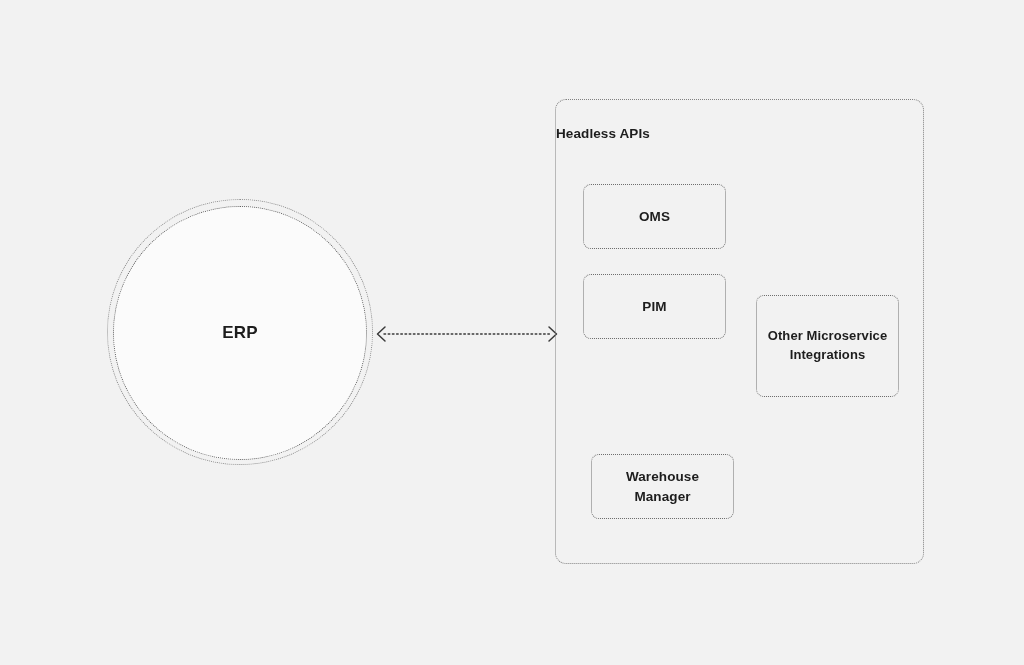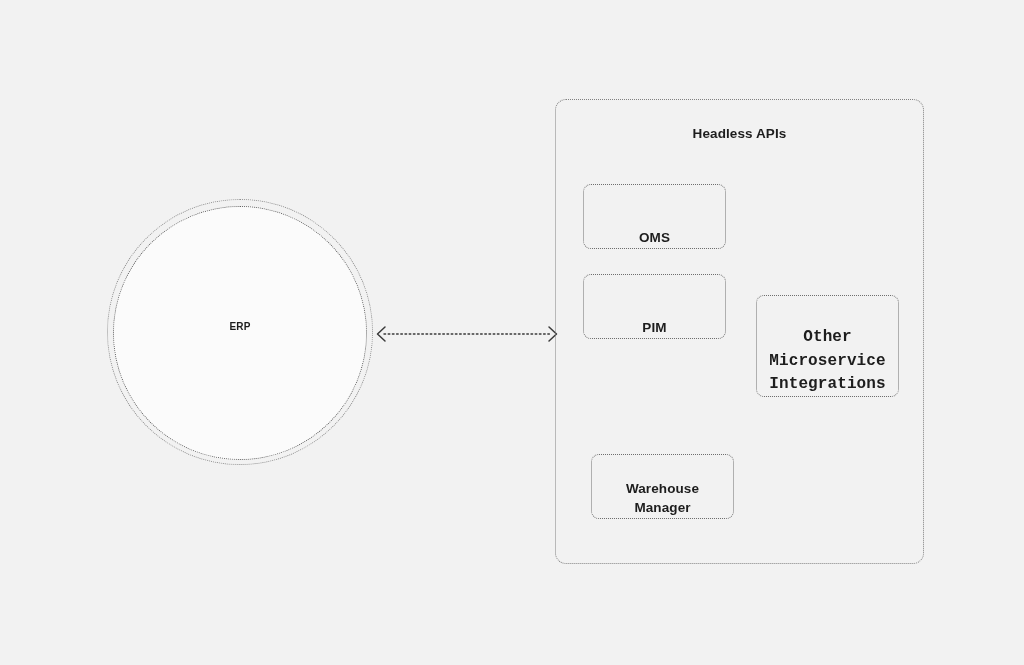--- a/index.html
+++ b/index.html
@@ -51,27 +51,27 @@
     width: 254px;
     height: 254px;
     border: 1px dotted #5a5a5a;
     border-radius: 50%;
     background: #fbfbfb;
     box-sizing: border-box;
   }
   .erp-label {
     position: absolute;
     left: 6px;
-    top: 0;
+    top: 7px;
     width: 254px;
     height: 254px;
     display: flex;
     align-items: center;
     justify-content: center;
-    font-size: 10px;
+    font-size: 17px;
     font-weight: 600;
     letter-spacing: 0.1px;
     color: #1d1d1d;
   }
 
   
   .connector {
     position: absolute;
     left: 374px;
     top: 320px;
@@ -88,54 +88,54 @@
     height: 465px;
     border: 1px dotted #808080;
     border-radius: 11px;
     box-sizing: border-box;
   }
   .headless-title {
     position: absolute;
     left: 0;
     top: 26px;
     width: 100%;
-    text-align: center;
+    text-align: left;
     font-size: 13.5px;
     font-weight: 700;
     letter-spacing: 0.1px;
     color: #1d1d1d;
   }
 
   
   .service-box {
     position: absolute;
     border: 1px dotted #6e6e6e;
     border-radius: 8px;
     box-sizing: border-box;
     display: flex;
-    align-items: flex-end;
+    align-items: center;
     justify-content: center;
     text-align: center;
     background: transparent;
   }
   .service-box .box-label {
     font-size: 13.5px;
     font-weight: 600;
     line-height: 1.45;
     letter-spacing: 0.1px;
     color: #1d1d1d;
     white-space: pre-line;
   }
 
   .box-oms       { left: 583px; top: 184px; width: 143px; height: 65px; }
   .box-pim       { left: 583px; top: 274px; width: 143px; height: 65px; }
   .box-crm       { left: 583px; top: 364px; width: 143px; height: 65px; }
   .box-warehouse { left: 591px; top: 454px; width: 143px; height: 65px; }
   .box-other     { left: 756px; top: 295px; width: 143px; height: 102px; }
-  .box-other .box-label { font-size: 16px; font-family: Liberation Mono, monospace; }
+  .box-other .box-label { font-size: 13px; }
 </style>
 </head>
 <body>
 
 <div id="diagram-canvas">
 
   <div class="erp-node">
     <div class="erp-ring-outer"></div>
     <div class="erp-ring-inner"></div>
     <div class="erp-label">ERP</div>

